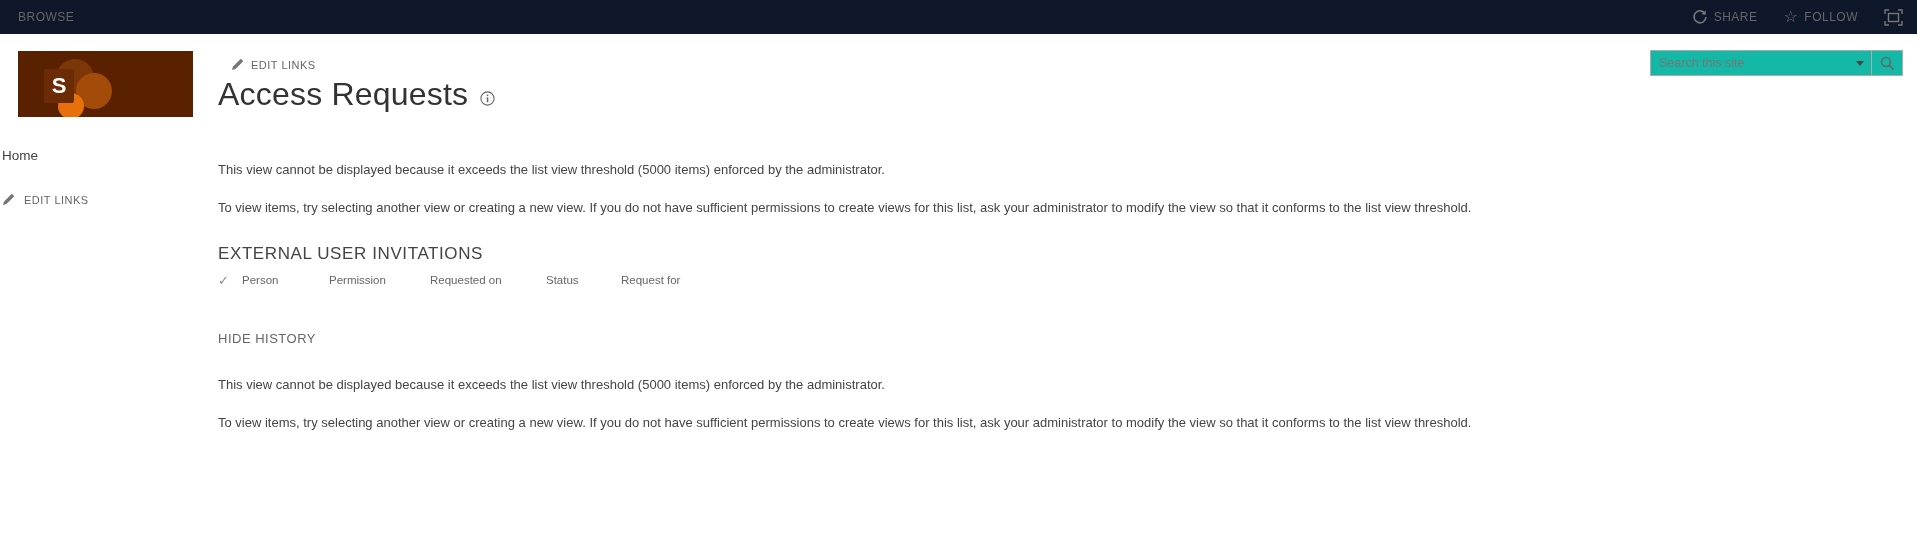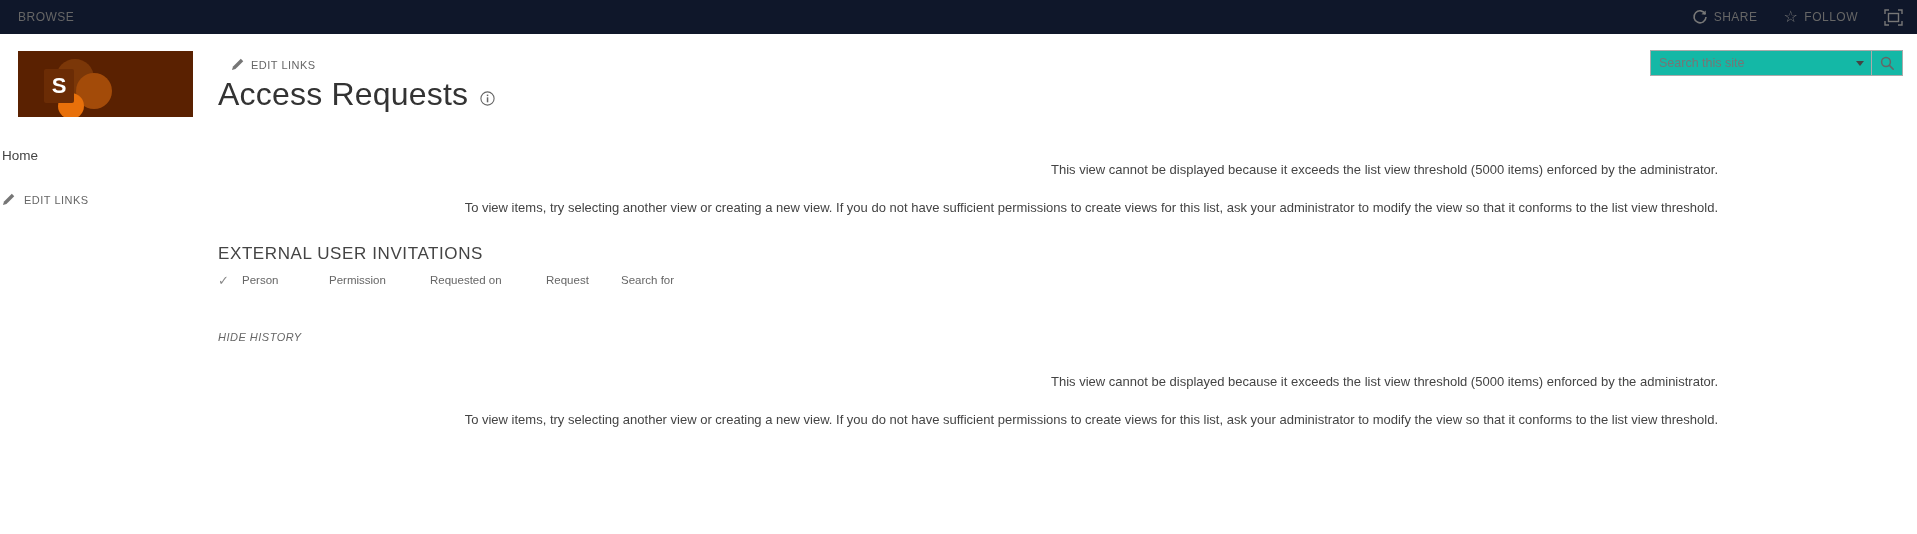--- a/index.html
+++ b/index.html
@@ -46,34 +46,34 @@
   .search-go { width:30px; height:100%; display:flex; align-items:center; justify-content:center; cursor:pointer; }
 
   
   .leftnav { position:absolute; left:2px; top:148px; width:180px; }
   .nav-home { font-size:13.5px; color:#444; cursor:pointer; }
   .editlinks-side { margin-top:30px; display:flex; align-items:center; gap:9px;
     font-size:11px; color:#666; letter-spacing:.5px; cursor:pointer; }
 
   
   .main { position:absolute; left:218px; top:162px; width:1500px; }
-  .msg { font-size:13px; color:#444; line-height:1.3;text-align:right; }
+  .msg { font-size:13px; color:#444; line-height:1.3; }
   .msg + .msg { margin-top:21px; }
   .section-heading { margin-top:27px; font-size:17px; font-weight:300; color:#444;
     letter-spacing:.6px; }
   .cols { margin-top:9px; display:flex; align-items:center; font-size:11.5px; color:#666; }
   .col-check { color:#888; font-size:13px; width:24px; cursor:pointer; }
   .col { cursor:pointer; }
   .col-person { width:59px; margin-right:28px; }
   .col-permission { width:71px; margin-right:30px; }
   .col-requested { width:90px; margin-right:26px; }
   .col-status { width:51px; margin-right:24px; }
   .col-request-for { width:80px; }
   .empty-msg { margin-top:13px; font-size:15px; color:#777; }
-  .hide-history { margin-top:43px; font-size:11px; color:#666; letter-spacing:.5px; cursor:pointer;font-style:italic; }
+  .hide-history { margin-top:43px; font-size:13px; color:#666; letter-spacing:.5px; cursor:pointer; }
   .history-block { margin-top:31px; }
 
   svg { display:block; }
 </style>
 </head>
 <body>
 
 <div class="suitebar">
   <div class="browse-tab">BROWSE</div>
   <div class="suite-right">
@@ -164,22 +164,22 @@
   <div class="msg">This view cannot be displayed because it exceeds the list view threshold (5000 items) enforced by the administrator.</div>
   <div class="msg">To view items, try selecting another view or creating a new view. If you do not have sufficient permissions to create views for this list, ask your administrator to modify the view so that it conforms to the list view threshold.</div>
 
   <div class="section-heading">EXTERNAL USER INVITATIONS</div>
 
   <div class="cols">
     <span class="col-check">✓</span>
     <span class="col col-person">Person</span>
     <span class="col col-permission">Permission</span>
     <span class="col col-requested">Requested on</span>
-    <span class="col col-status">Request</span>
-    <span class="col col-request-for">Search for</span>
+    <span class="col col-status">Status</span>
+    <span class="col col-request-for">Request for</span>
   </div>
 
 
   <div class="hide-history">HIDE HISTORY</div>
 
   <div class="history-block">
     <div class="msg">This view cannot be displayed because it exceeds the list view threshold (5000 items) enforced by the administrator.</div>
     <div class="msg">To view items, try selecting another view or creating a new view. If you do not have sufficient permissions to create views for this list, ask your administrator to modify the view so that it conforms to the list view threshold.</div>
   </div>
 

